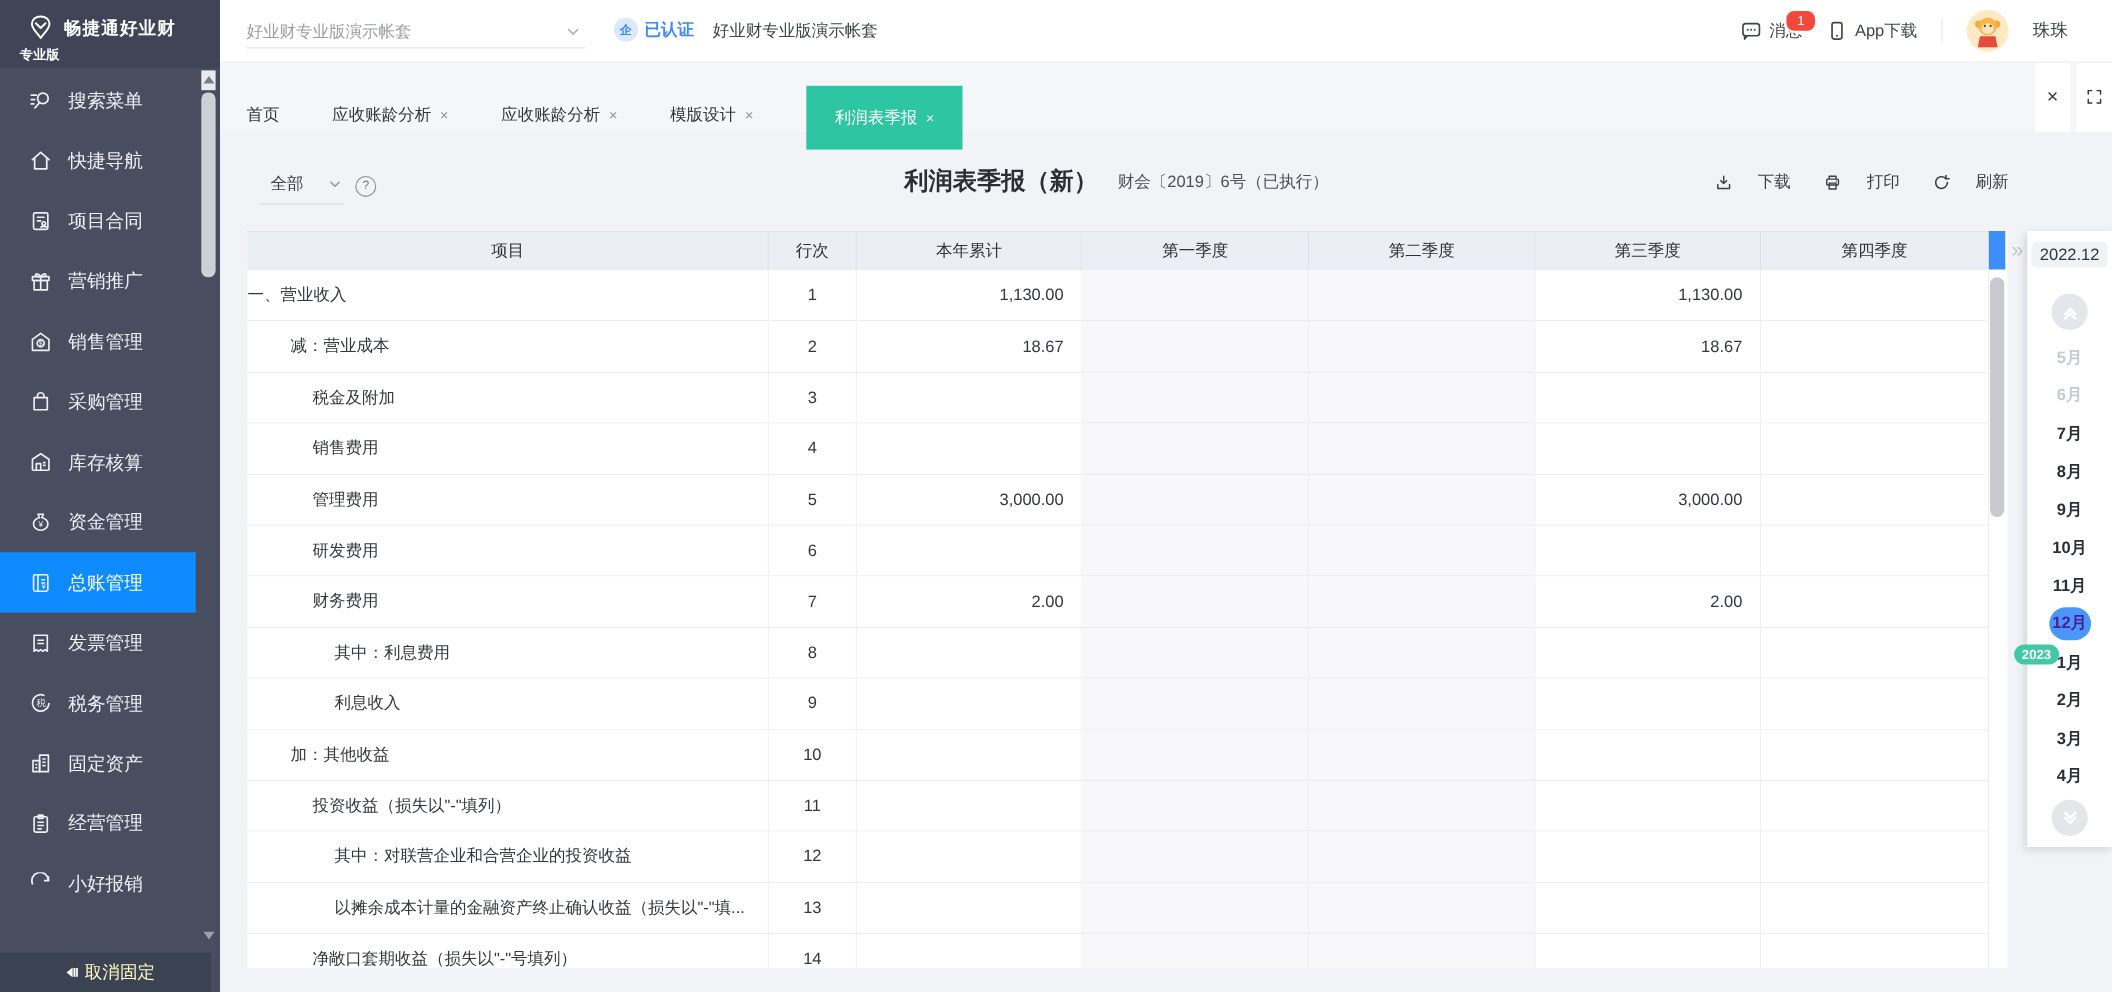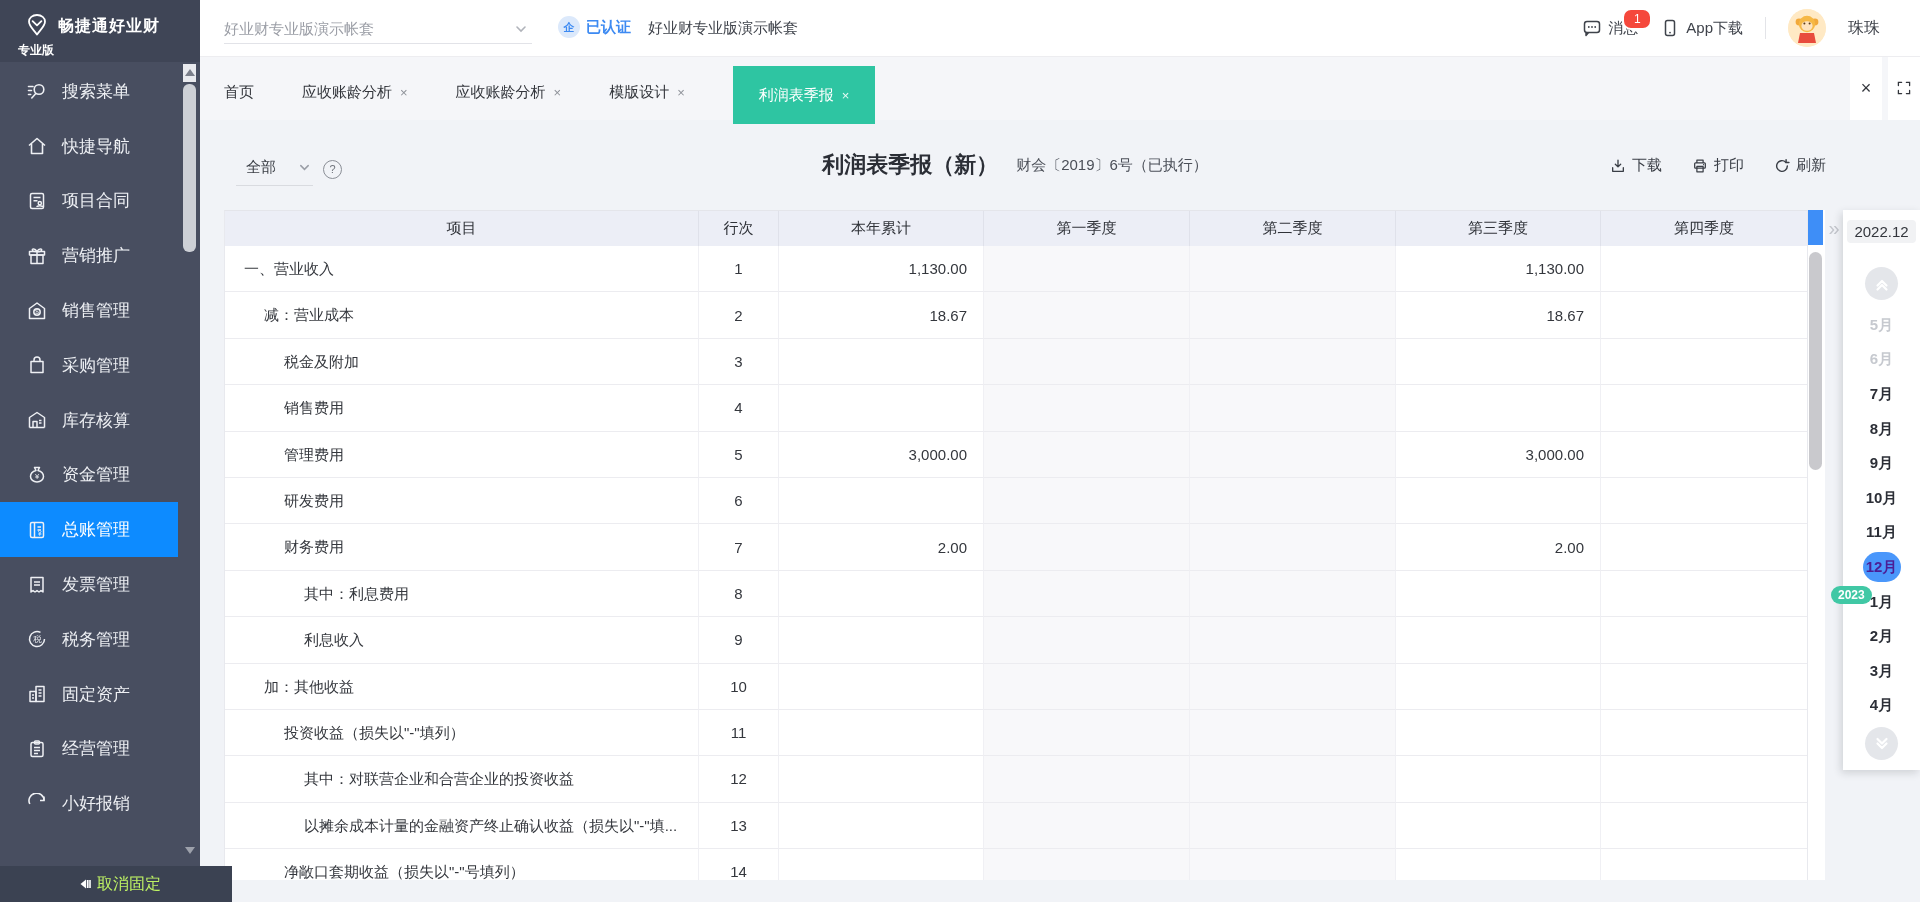--- a/index.html
+++ b/index.html
@@ -15,62 +15,62 @@
   .brand-edition{position:absolute;left:18px;top:42px;font-size:12px;font-weight:bold;}
   .side-menu{position:absolute;top:64px;left:0;width:178px;bottom:36px;overflow:hidden;display:flex;flex-direction:column;}
   .side-item{flex:0 0 54.8px;display:flex;align-items:center;padding-left:26px;gap:14px;color:#eef0f4;font-size:17px;cursor:pointer;}
   .side-item .mi{width:22px;height:22px;color:#eef0f4;flex:0 0 22px;}
   .side-item.active{background:#0d8bff;color:#fff;width:174px;}
   .side-scroll-up{position:absolute;right:4px;top:64px;width:13px;height:18px;background:#e9eaee;display:flex;align-items:center;justify-content:center;z-index:2;}
   .side-scroll-up:after{content:"";border:5px solid transparent;border-bottom:7px solid #7b7f8a;margin-top:-6px;}
   .side-thumb{position:absolute;right:4px;top:84px;width:13px;height:168px;background:#cdd0d6;border-radius:6px;z-index:2;}
   .side-scroll-down{position:absolute;right:4px;bottom:44px;width:13px;height:16px;display:flex;align-items:center;justify-content:center;z-index:2;}
   .side-scroll-down:after{content:"";border:5px solid transparent;border-top:7px solid #9da1ab;margin-bottom:-6px;}
-  .unpin-bar{position:absolute;left:0;bottom:0;width:232px;height:36px;background:#3b4252;color:#bef264;display:flex;align-items:center;justify-content:center;gap:6px;font-size:16px;cursor:pointer;}
+  .unpin-bar{position:absolute;left:0;bottom:0;width:192px;height:36px;background:#3b4252;color:#fef9c3;display:flex;align-items:center;justify-content:center;gap:6px;font-size:16px;cursor:pointer;}
   .unpin-bar .ui{width:20px;height:20px;color:#fff;}
 
   
   .topbar{position:absolute;left:200px;top:0;width:1720px;height:56px;background:#fff;border-bottom:1px solid #ededf0;z-index:20;}
   .acct-select{position:absolute;left:24px;top:15px;width:308px;height:28px;border-bottom:1px solid #e2e3e8;color:#9b9ea6;font-size:15px;display:flex;align-items:center;justify-content:space-between;cursor:pointer;}
   .acct-select .chev{width:14px;height:14px;color:#b0b3ba;margin-right:4px;}
   .verified{position:absolute;left:358px;top:16px;display:flex;align-items:center;gap:6px;color:#3d8af2;font-size:15px;font-weight:bold;}
   .verified .vc{width:22px;height:22px;border-radius:50%;background:#dce9fb;display:flex;align-items:center;justify-content:center;font-size:11px;color:#3d8af2;}
   .acct-name{position:absolute;left:448px;top:19px;color:#3f434b;font-size:15px;}
   .top-right{position:absolute;right:40px;top:0;height:56px;display:flex;align-items:center;gap:22px;}
   .top-item{position:relative;display:flex;align-items:center;gap:6px;color:#3f434b;font-size:15px;cursor:pointer;}
   .top-item .ti{width:20px;height:20px;color:#3f434b;}
   .msg-badge{position:absolute;right:-14px;top:-10px;min-width:18px;height:18px;border-radius:9px;background:#f5483c;color:#fff;font-size:12px;display:flex;align-items:center;justify-content:center;padding:0 4px;border:2px solid #fff;}
   .top-divider{width:1px;height:22px;background:#e3e4e8;}
   .avatar{width:38px;height:38px;border-radius:50%;background:#ffeccb;overflow:hidden;cursor:pointer;}
   .user-name{color:#3f434b;font-size:16px;cursor:pointer;}
 
   
   .tabbar{position:absolute;left:200px;top:56px;width:1720px;height:64px;background:#f5f6f9;z-index:15;}
-  .tabs{position:absolute;left:24px;top:4px;height:64px;display:flex;align-items:stretch;gap:48px;}
+  .tabs{position:absolute;left:24px;top:16px;height:64px;display:flex;align-items:stretch;gap:48px;}
   .tab{display:flex;align-items:center;gap:8px;font-size:15px;color:#33363c;cursor:pointer;}
   .tab .tab-close{color:#8d9198;font-size:13px;}
   .tab.active{margin-top:6px;background:#2ec5a2;color:#fff;padding:0 26px;}
   .tab.active .tab-close{color:#e8fbf5;}
   .tabbar-btn{position:absolute;top:0;height:64px;background:#fff;display:flex;align-items:center;justify-content:center;cursor:pointer;color:#33363c;}
   .tabbar-close{right:38px;width:32px;font-size:18px;}
   .tabbar-expand{right:0;width:32px;}
   .tabbar-expand svg{width:16px;height:16px;color:#33363c;}
 
   
   .content{position:absolute;left:200px;top:120px;width:1720px;height:782px;background:#f1f3f7;}
   .scope{position:absolute;left:36px;top:36px;display:flex;align-items:center;gap:10px;}
   .scope-select{display:flex;align-items:center;gap:22px;border-bottom:1px solid #d9dbe0;padding:2px 2px 8px 10px;cursor:pointer;}
   .scope-select .lbl{font-size:15px;color:#3b3f46;}
   .scope-select .chev{width:13px;height:13px;color:#9a9ea6;}
   .help{width:17px;height:17px;border-radius:50%;border:1px solid #8a8e96;color:#6f737b;font-size:11px;display:flex;align-items:center;justify-content:center;cursor:pointer;margin-bottom:4px;}
   .title-group{position:absolute;left:815px;top:30px;transform:translateX(-50%);display:flex;align-items:center;gap:18px;white-space:nowrap;}
   .rpt-title{font-size:22px;font-weight:bold;color:#2b2e36;}
   .rpt-subtitle{font-size:15px;color:#4b4f58;}
   .rpt-actions{position:absolute;right:94px;top:36px;display:flex;gap:30px;}
-  .act-btn{display:flex;align-items:center;gap:6px;font-size:15px;color:#3a3e46;cursor:pointer;}
+  .act-btn{display:flex;align-items:center;gap:23px;font-size:15px;color:#3a3e46;cursor:pointer;}
   .act-btn svg{width:16px;height:16px;color:#3a3e46;}
 
   
   .table-wrap{position:absolute;left:24px;top:90px;width:1601px;height:670px;background:#fff;overflow:hidden;}
   .grid{position:absolute;left:0;top:0;width:1582px;border-top:1px solid #e4e5ea;border-left:1px solid #e8e9ee;border-right:1px solid #e8e9ee;}
   .g-row{display:grid;grid-template-columns:474px 80px 205px 206px 206px 205px 206px;}
   .g-head .cell{height:35px;background:#eceef6;display:flex;align-items:center;justify-content:center;font-size:15px;color:#2f3238;border-right:1px solid #dfe1ea;}
   .g-head .cell:last-child{border-right:none;}
   .g-body .cell{height:45.4px;display:flex;align-items:center;font-size:15px;color:#34373d;border-right:1px solid #f0f0f4;border-bottom:1px solid #ececf0;background:#fff;}
   .g-body .cell:last-child{border-right:none;}
@@ -398,21 +398,21 @@
             <div class="cell">项目</div>
             <div class="cell">行次</div>
             <div class="cell">本年累计</div>
             <div class="cell">第一季度</div>
             <div class="cell">第二季度</div>
             <div class="cell">第三季度</div>
             <div class="cell">第四季度</div>
           </div>
           <div class="g-body">
             <div class="g-row">
-              <div class="cell c-label" style="padding-left: 19px;">一、营业收入</div>
+              <div class="cell c-label" style="">一、营业收入</div>
               <div class="cell c-center">1</div>
               <div class="cell c-num">1,130.00</div>
               <div class="cell c-num c-gray"></div>
               <div class="cell c-num c-gray"></div>
               <div class="cell c-num">1,130.00</div>
               <div class="cell c-num"></div>
             </div>
             <div class="g-row">
               <div class="cell c-label" style="padding-left: 39px;">减：营业成本</div>
               <div class="cell c-center">2</div>

